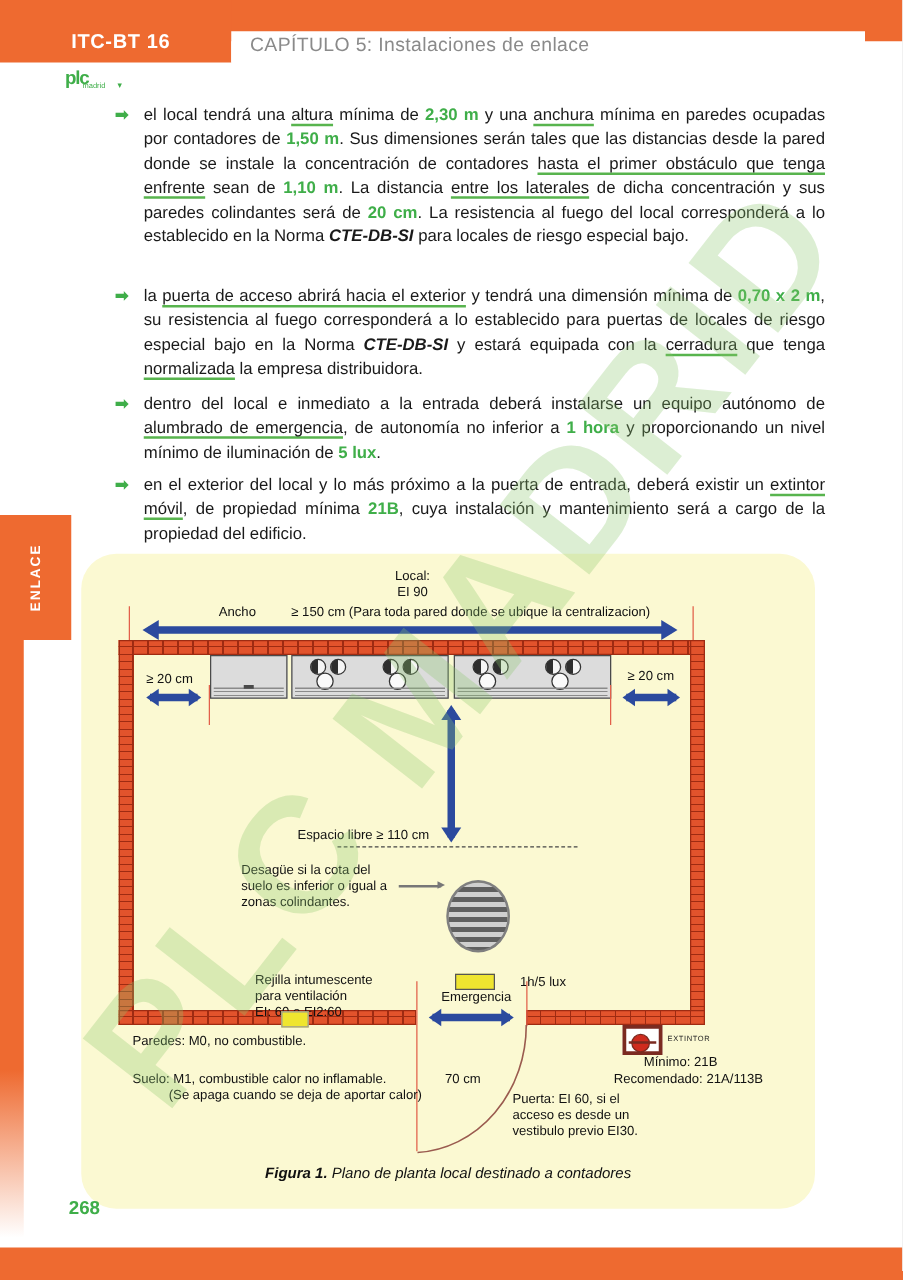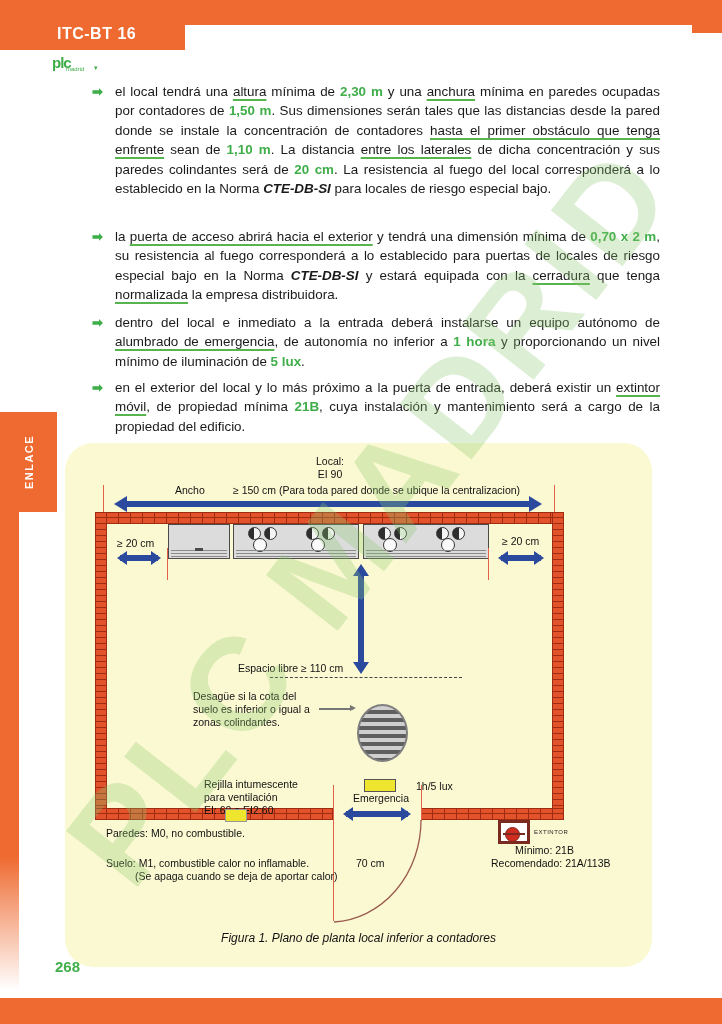--- a/index.html
+++ b/index.html
@@ -77,37 +77,38 @@
   .yellow-box{position:absolute;background:#efe52f;border:1px solid #555;}
   .dashdot{position:absolute;left:205px;top:234px;width:192px;border-top:1.6px dashed #444;}
 
   .door-arc{position:absolute;left:260px;top:370px;}
   .ext-frame{position:absolute;left:433px;top:377px;width:32px;height:24px;background:#fff;border:3px solid #7b2a20;box-sizing:border-box;}
   .ext-frame .circ{position:absolute;left:4px;top:4px;width:13px;height:13px;border-radius:50%;background:#cf2b1e;border:1px solid #7b2a20;}
   .ext-frame .bar{position:absolute;left:2px;top:9.5px;width:22px;height:2px;background:#7b2a20;}
   .ext-lbl{position:absolute;left:469px;top:386px;font-size:6px;letter-spacing:.5px;color:#222;}
 
   .caption{position:absolute;left:0;right:0;top:488px;text-align:center;font-size:12px;font-style:italic;color:#111;}
-  .caption .fb{font-weight:normal;}
+  .caption .fb{font-weight:bold;}
 
   
   .watermark{position:absolute;left:-150px;top:440px;width:1040px;text-align:center;
              transform:rotate(-52deg);transform-origin:center;
              font-size:132px;font-weight:bold;letter-spacing:6px;
              color:rgba(140,198,108,0.30);pointer-events:none;z-index:40;white-space:nowrap;}
 </style>
 </head>
 <body>
 
 <div id="page">
 
   <div class="band"></div>
   <div class="band-left"></div>
   <div class="hdr-box"></div>
   <div class="hdr-code">ITC-BT 16</div>
+  <div class="hdr-title">CAPÍTULO 5: Instalaciones de enlace</div>
 
   <div class="logo">
     <span class="plc">plc</span>
     <span class="madrid">madrid</span>
     <span class="tri">▾</span>
   </div>
 
   <div class="bullet" style="top:82px">
     <span class="glyph">➡</span>
     <div class="txt"><span class="seg-p">el local tendrá una </span><span class="seg-u">altura</span><span class="seg-p"> mínima de </span><span class="seg-g">2,30 m</span><span class="seg-p"> y una </span><span class="seg-u">anchura</span><span class="seg-p"> mínima en paredes ocupadas por contadores de </span><span class="seg-g">1,50 m</span><span class="seg-p">. Sus dimensiones serán tales que las distancias desde la pared donde se instale la concentración de contadores </span><span class="seg-u">hasta el primer obstáculo que tenga enfrente</span><span class="seg-p"> sean de </span><span class="seg-g">1,10 m</span><span class="seg-p">. La distancia </span><span class="seg-u">entre los laterales</span><span class="seg-p"> de dicha concentración y sus paredes colindantes será de </span><span class="seg-g">20 cm</span><span class="seg-p">. La resistencia al fuego del local corresponderá a lo establecido en la Norma </span><span class="seg-b">CTE-DB-SI</span><span class="seg-p"> para locales de riesgo especial bajo.</span></div>
@@ -203,35 +204,38 @@
     <div class="lbl" style="left:351px;top:337px">1h/5 lux</div>
     <div class="yellow-box" style="left:160px;top:366px;width:20px;height:11px;border-color:#999"></div>
 
     <div class="ext-line" style="left:268px;top:342px;height:136px"></div>
     <div class="ext-line" style="left:356px;top:342px;height:36px"></div>
     <div class="arr-h small" style="left:281px;top:368px;width:62px"></div>
     <svg class="door-arc" width="112" height="116">
       <path d="M 96 7 A 92 102 0 0 1 9 109" fill="none" stroke="#9a5b4f" stroke-width="1.3"></path>
     </svg>
     <div class="lbl" style="left:291px;top:414px">70  cm</div>
+    <div class="lbl" style="left:345px;top:430px">Puerta: EI 60, si el
+acceso es desde un
+vestibulo previo EI30.</div>
 
     <div class="lbl" style="left:41px;top:384px">Paredes: M0, no combustible.</div>
     <div class="lbl" style="left:41px;top:414px">Suelo: M1, combustible calor no inflamable.</div>
     <div class="lbl" style="left:70px;top:427px">(Se apaga cuando se deja de aportar calor)</div>
 
     <div class="ext-frame">
       <div class="circ"></div>
       <div class="bar"></div>
     </div>
     <div class="ext-lbl">EXTINTOR</div>
     <div class="lbl" style="left:450px;top:401px">Mínimo: 21B</div>
     <div class="lbl" style="left:426px;top:414px">Recomendado: 21A/113B</div>
 
     <div class="caption">
-      <span class="fb">Figura 1.</span><span> Plano de planta local inferior a contadores</span>
+      <span class="fb">Figura 1.</span><span> Plano de planta local destinado a contadores</span>
     </div>
   </div>
 
   <div class="page-num">268</div>
   <div class="bottom-bar"></div>
 
   <div class="watermark">PLC MADRID</div>
 
 </div>
 

